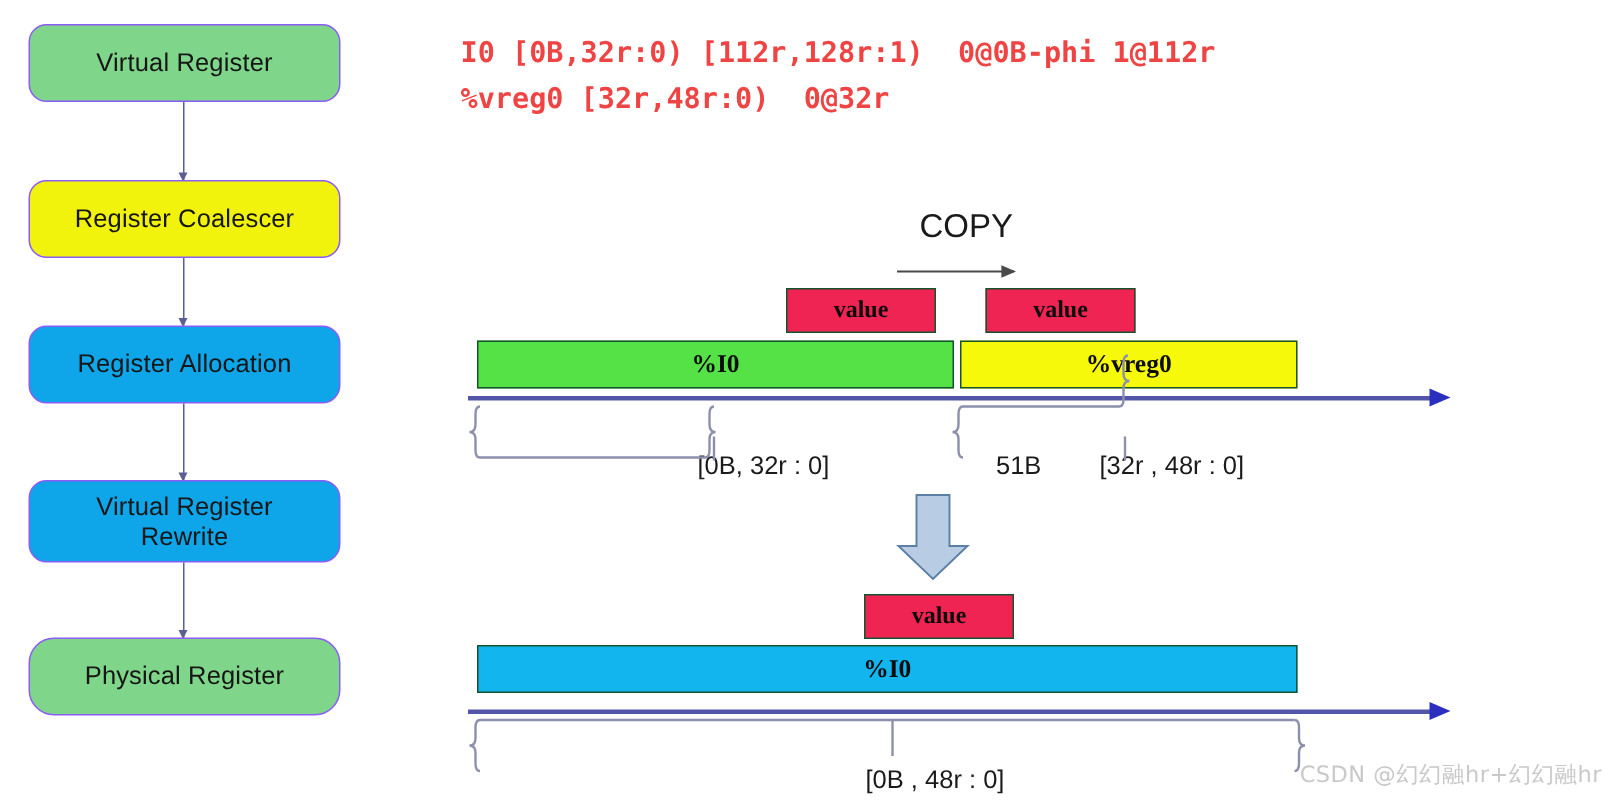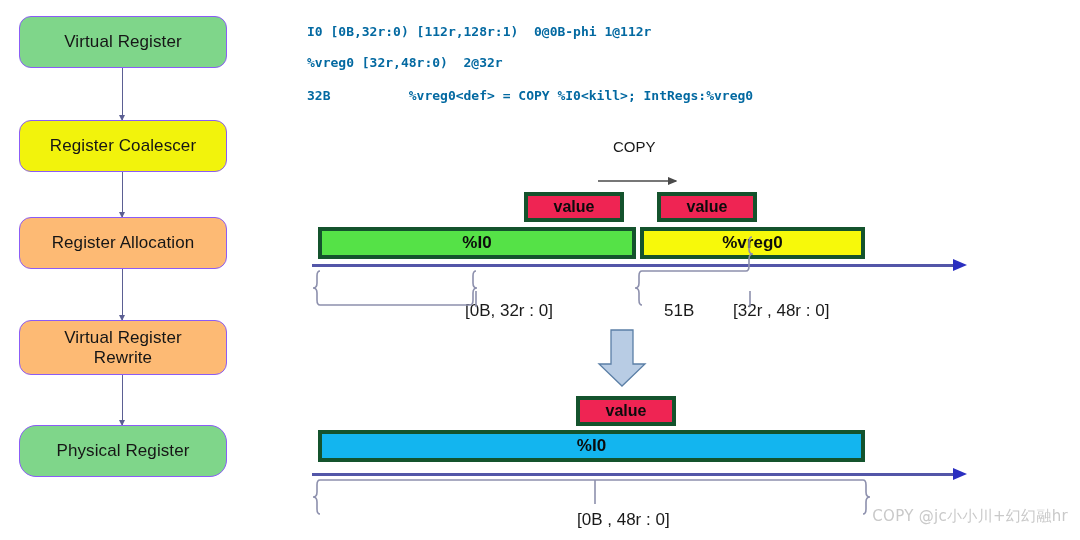--- a/index.html
+++ b/index.html
@@ -34,21 +34,21 @@
     justify-content: center;
     text-align: center;
     font-family: "Liberation Sans", sans-serif;
     font-size: 17px;
     color: #161616;
     line-height: 1.12;
     letter-spacing: .1px;
   }
   .flow-box.green  { background: #7fd68a; }
   .flow-box.yellow { background: #f2f30c; }
-  .flow-box.white  { background: #fdba74; }
+  .flow-box.white  { background: #0ea5e9; }
 
   .flow-arrow {
     position: absolute;
     left: 122px;
     width: 1px;
     background: #5b5f93;
   }
   .flow-arrow::after {
     content: "";
     position: absolute;
@@ -64,46 +64,46 @@
   #right {
     position: absolute;
     left: 280px; top: 0;
     width: 800px; height: 540px;
   }
 
   
   .code {
     position: absolute;
     font-family: "DejaVu Sans Mono", "Liberation Mono", monospace;
-    font-size: 13px;
+    font-size: 19px;
     font-weight: 700;
-    color: #0369a1;
+    color: #ef4444;
     white-space: pre;
     letter-spacing: 0px;
   }
 
   
   .lbl {
     position: absolute;
     font-family: "Liberation Sans", sans-serif;
     color: #1a1a1a;
     white-space: nowrap;
   }
-  .lbl-copy   { font-size: 15px; }
+  .lbl-copy   { font-size: 22px; }
   .lbl-range  { font-size: 17px; margin-left: 48px; }
 
   
   .bar {
     position: absolute;
     box-sizing: border-box;
-    border: 4px solid #14532d;
+    border: 1px solid #14532d;
     display: flex;
     align-items: center;
     justify-content: center;
-    font-family: Liberation Sans, sans-serif;
+    font-family: Liberation Serif, serif;
     font-weight: 700;
     font-size: 17px;
     color: #0c0c0c;
   }
   .bar.green  { background: #55e247; }
   .bar.yellow { background: #f7f90a; }
   .bar.cyan   { background: #13b5ef; }
   .bar.value  {
     background: #ef2453;
     font-size: 16px;
@@ -177,22 +177,21 @@
   <div class="flow-arrow" style="top:375px;height:50px;"></div>
 
   <div class="flow-box green" style="top:425px;height:52px;border-radius:17px;">
     <span>Physical Register</span>
   </div>
 </div>
 
 <div id="right">
 
   <div class="code" style="left:27px; top:24px;">I0 [0B,32r:0) [112r,128r:1)  0@0B-phi 1@112r</div>
-  <div class="code" style="left:27px; top:55px;">%vreg0 [32r,48r:0)  2@32r</div>
-  <div class="code" style="left:27px; top:88px;">32B          %vreg0&lt;def&gt; = COPY %I0&lt;kill&gt;; IntRegs:%vreg0</div>
+  <div class="code" style="left:27px; top:55px;">%vreg0 [32r,48r:0)  0@32r</div>
 
   <div class="lbl lbl-copy" style="left:333px; top:138px;">COPY</div>
 
   <div class="bar value" style="left:244px; top:192px; width:100px; height:30px;">
     <span>value</span>
   </div>
   <div class="bar value" style="left:377px; top:192px; width:100px; height:30px;">
     <span>value</span>
   </div>
 
@@ -250,13 +249,13 @@
 
     <g fill="none" stroke="#8d90ad" stroke-width="1.6">
       <path d="M40,480 q-3,0 -3,5 v7 q0,5 -4,5 q4,0 4,5 v7 q0,5 3,5"></path>
       <path d="M583,480 q3,0 3,5 v7 q0,5 4,5 q-4,0 -4,5 v7 q0,5 -3,5"></path>
       <path d="M40,480 h275 M315,480 h268"></path>
       <path d="M315,480 v24"></path>
     </g>
   </svg>
 </div>
 
-<div id="watermark">COPY @jc小小川+幻幻融hr</div>
+<div id="watermark">CSDN @幻幻融hr+幻幻融hr</div>
 
 </body></html>

